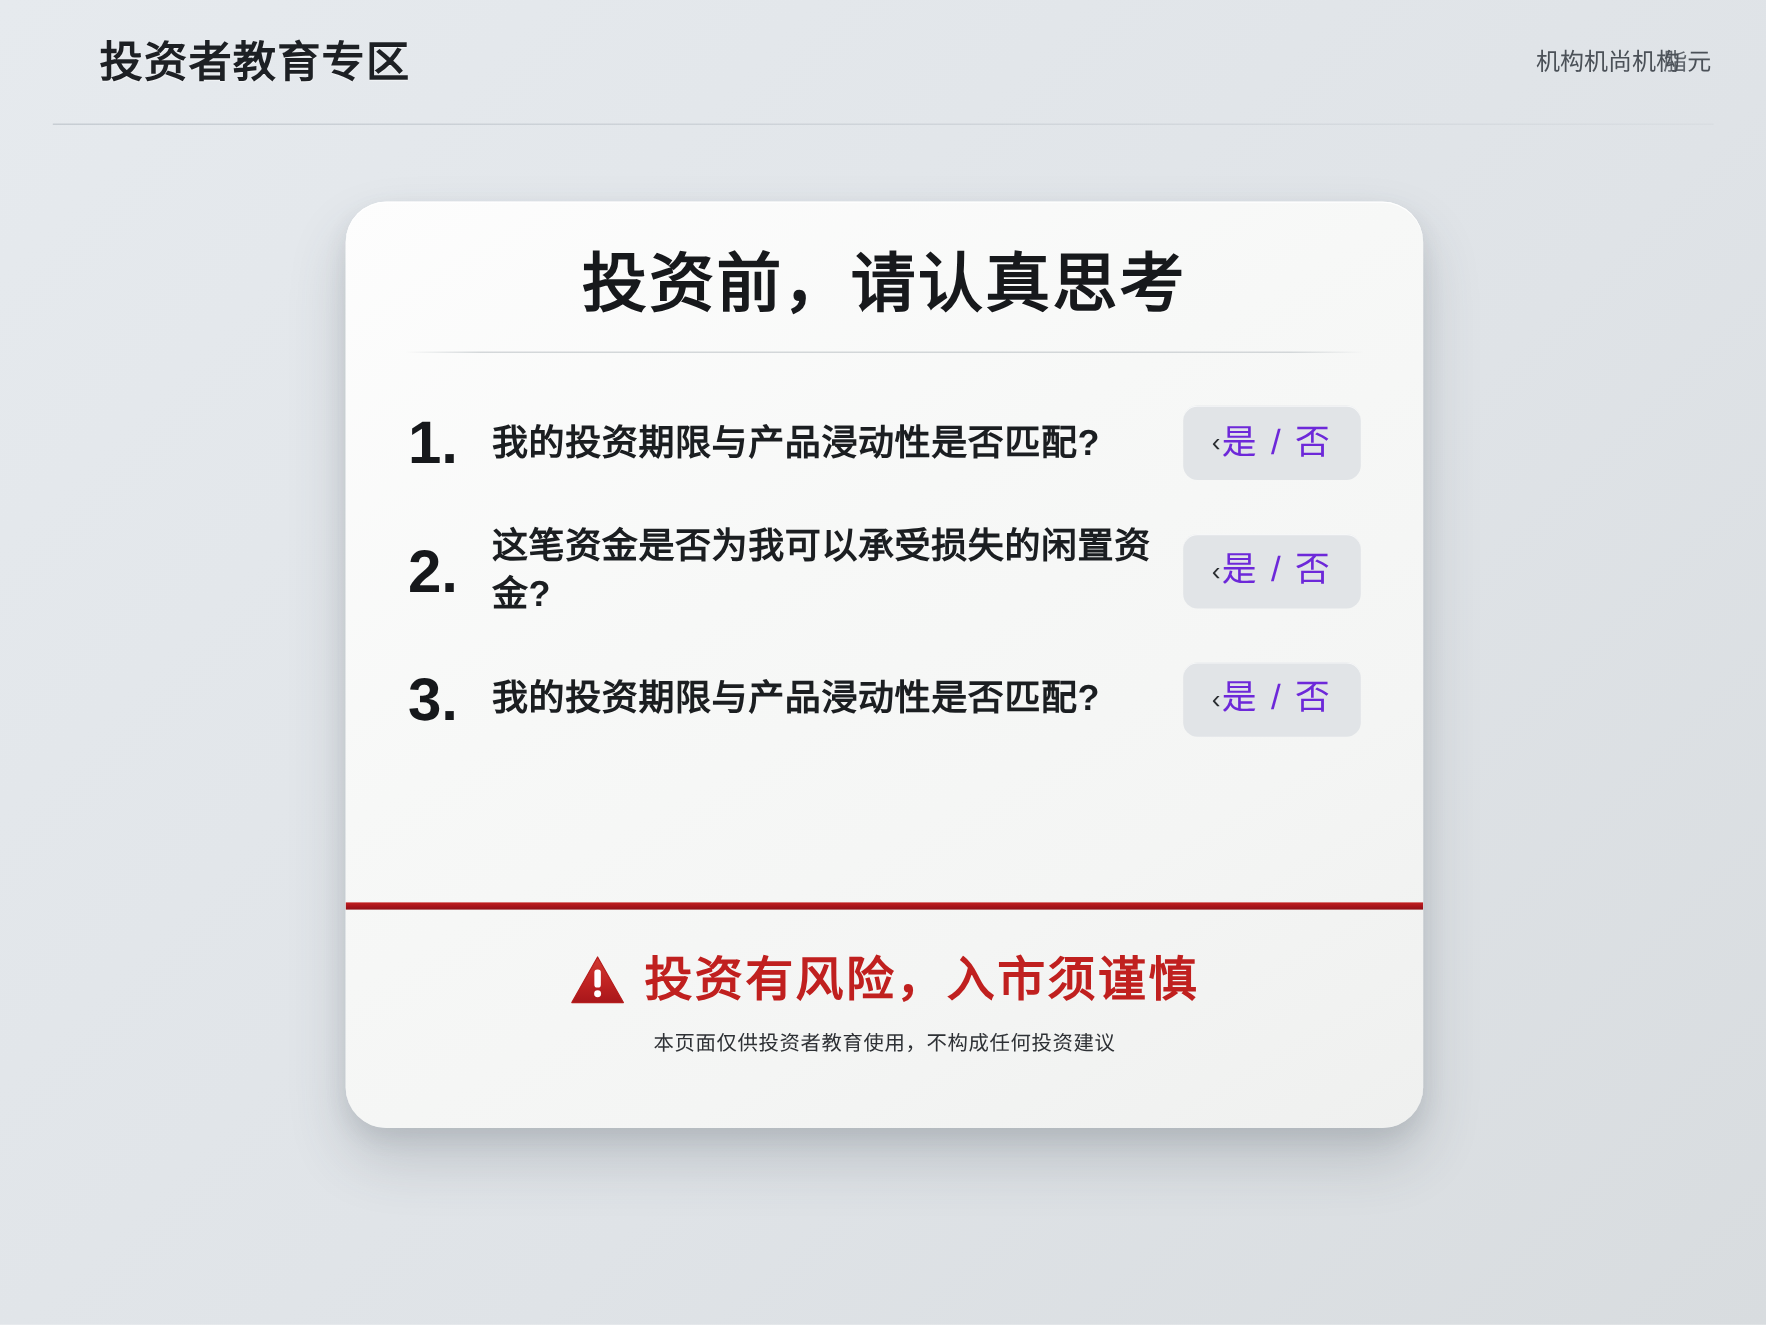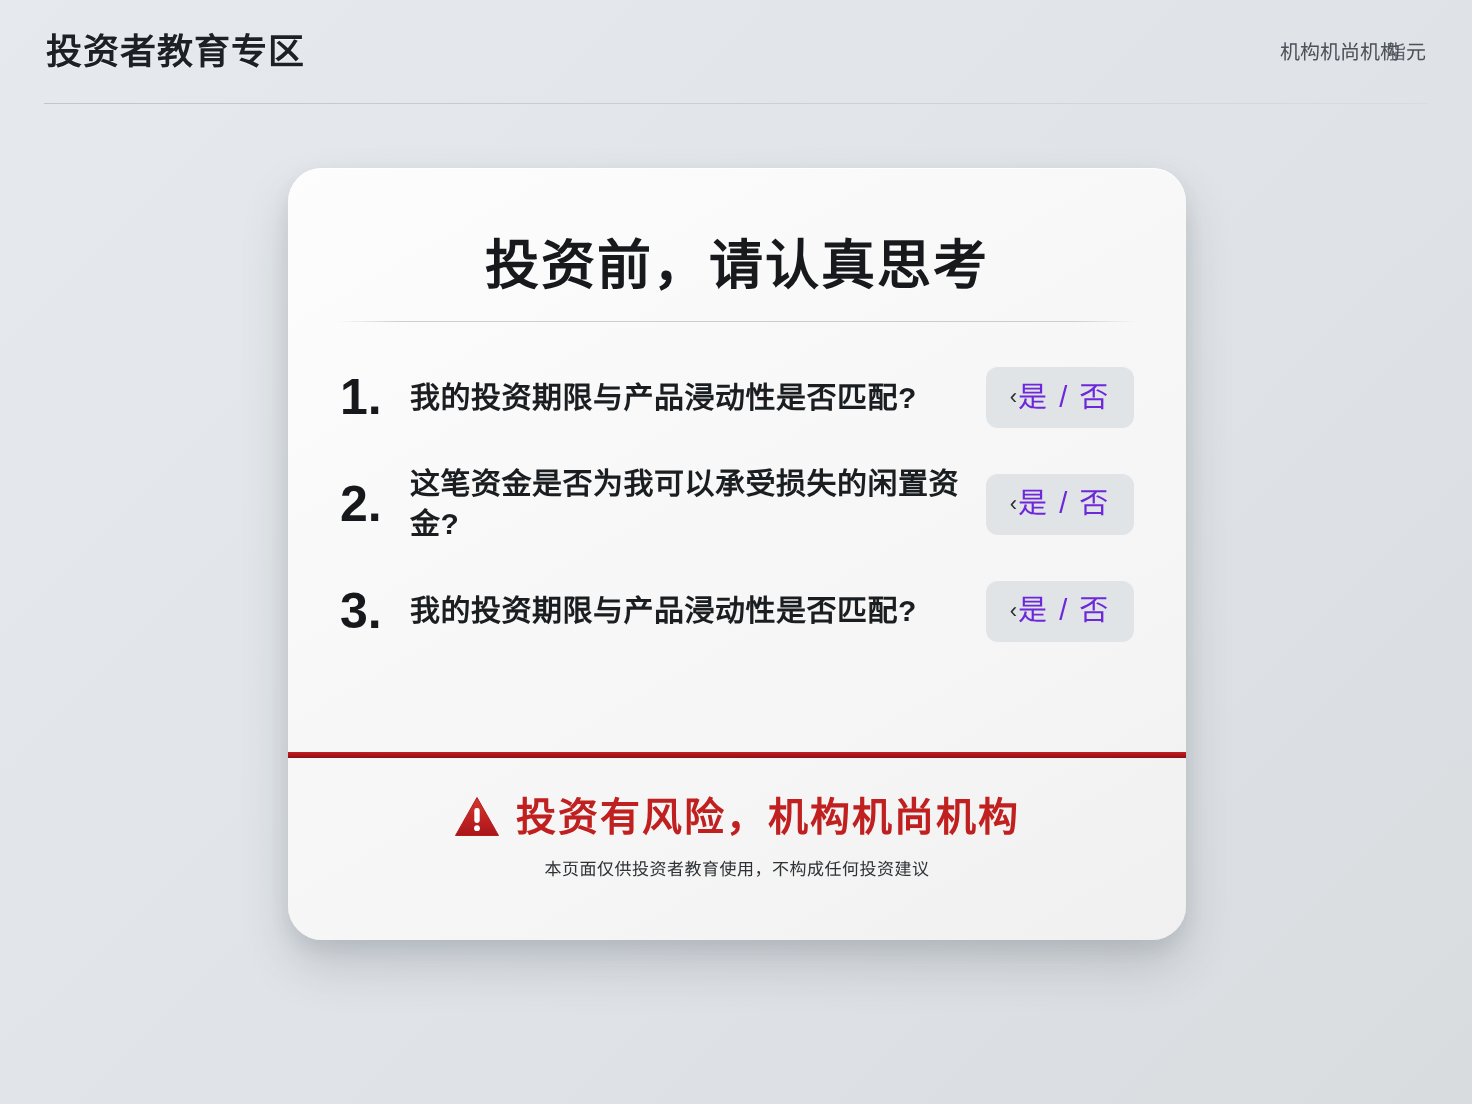--- a/index.html
+++ b/index.html
@@ -43,20 +43,21 @@
     height: 1px;
     background: linear-gradient(90deg, rgba(140,150,160,0.42) 0%, rgba(150,158,168,0.30) 55%, rgba(160,168,176,0.12) 100%);
   }
   .header-title {
     font-size: 36px;
     font-weight: 700;
     color: #1d2024;
     letter-spacing: 1px;
     line-height: 1;
     text-shadow: 0 1px 1px rgba(255,255,255,0.6);
+    margin-left: 37px;
   }
   .header-right {
     font-size: 20px;
     font-weight: 400;
     color: #4b5158;
     letter-spacing: 0px;
     line-height: 1;
     position: relative;
     white-space: nowrap;
   }
@@ -78,21 +79,21 @@
     background: linear-gradient(150deg, #fdfdfd 0%, #f7f8f7 40%, #f4f5f4 72%, #eff0ef 100%);
     box-shadow:
       0 26px 48px rgba(60,70,80,0.20),
       0 8px 18px rgba(60,70,80,0.10),
       0 1px 0 rgba(255,255,255,0.9) inset;
     overflow: hidden;
   }
 
   .card-title {
     margin: 0;
-    padding-top: 68px;
+    padding-top: 40px;
     text-align: center;
     font-size: 54px;
     font-weight: 700;
     color: #17191c;
     letter-spacing: 2px;
     line-height: 1.1;
     text-shadow: 0 1px 1px rgba(255,255,255,0.8);
   }
 
   .title-divider {
@@ -269,20 +270,20 @@
                 <stop offset="0%" stop-color="#d03a31"></stop>
                 <stop offset="55%" stop-color="#c02322"></stop>
                 <stop offset="100%" stop-color="#a8161a"></stop>
               </linearGradient>
             </defs>
             <path d="M23 1.5 L44.5 39.5 L1.5 39.5 Z" fill="url(#triGrad)" stroke="#b51d1d" stroke-width="1" stroke-linejoin="round"></path>
             <rect x="20.3" y="12" width="5.4" height="15" rx="2.4" fill="#ffffff"></rect>
             <circle cx="23" cy="32.2" r="2.9" fill="#ffffff"></circle>
           </svg>
         </span>
-        <span class="warn-text">投资有风险，机构机尚机构</span>
+        <span class="warn-text">投资有风险，入市须谨慎</span>
       </div>
       <div class="disclaimer">本页面仅供投资者教育使用，不构成任何投资建议</div>
     </div>
 
   </div>
 
 </div>
 
 </body></html>

